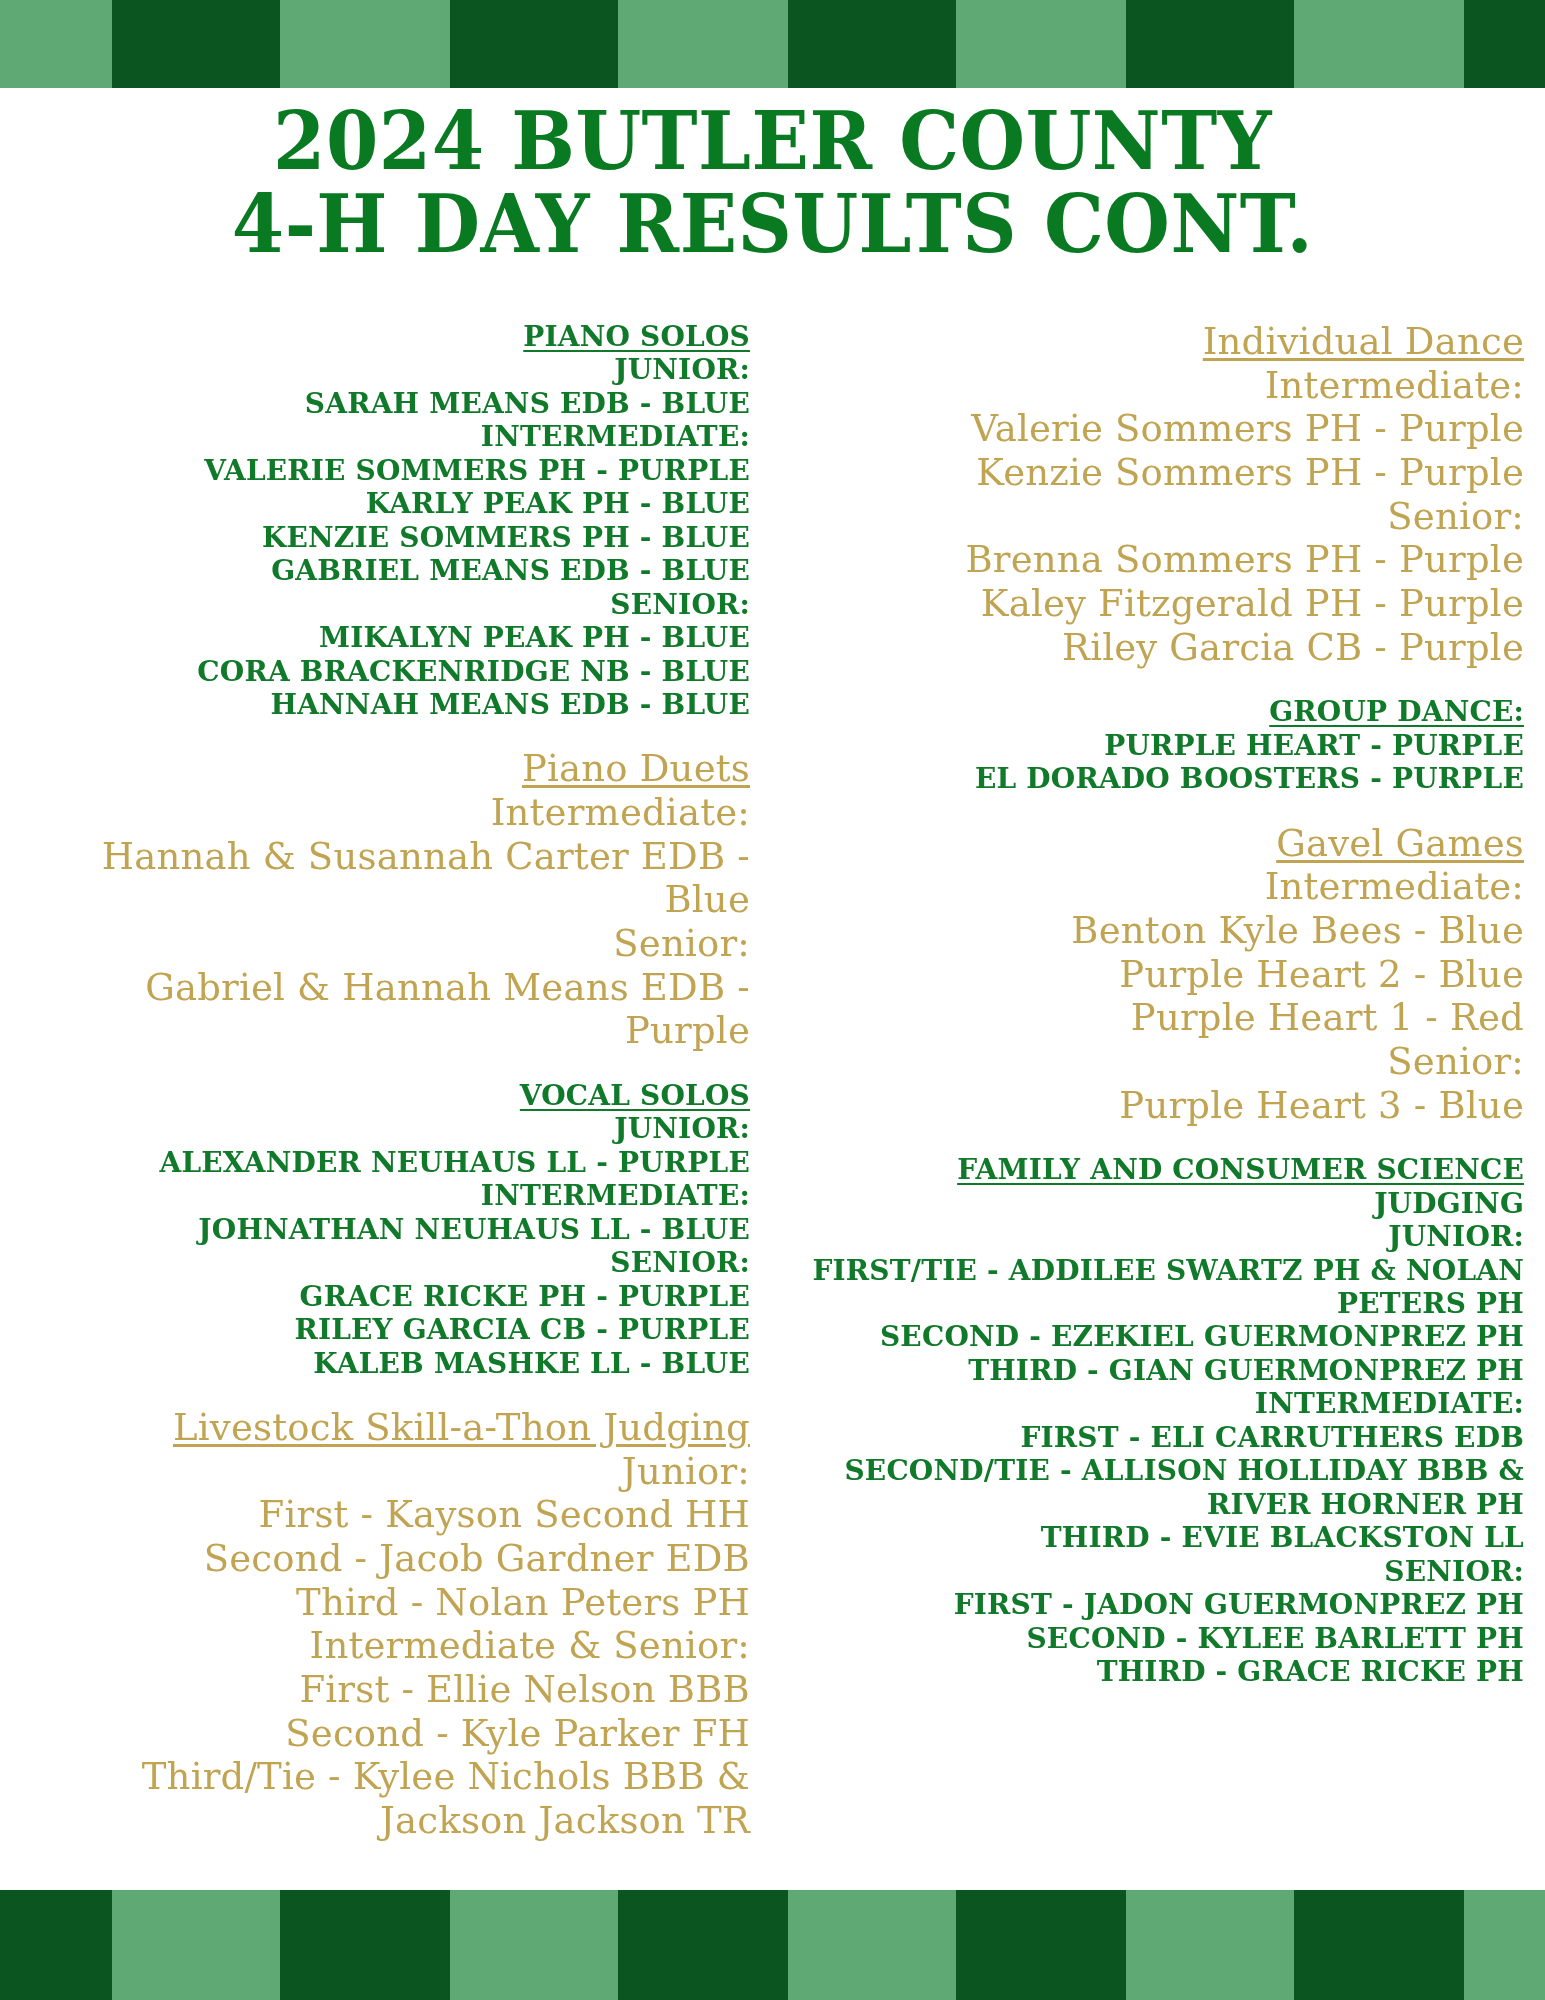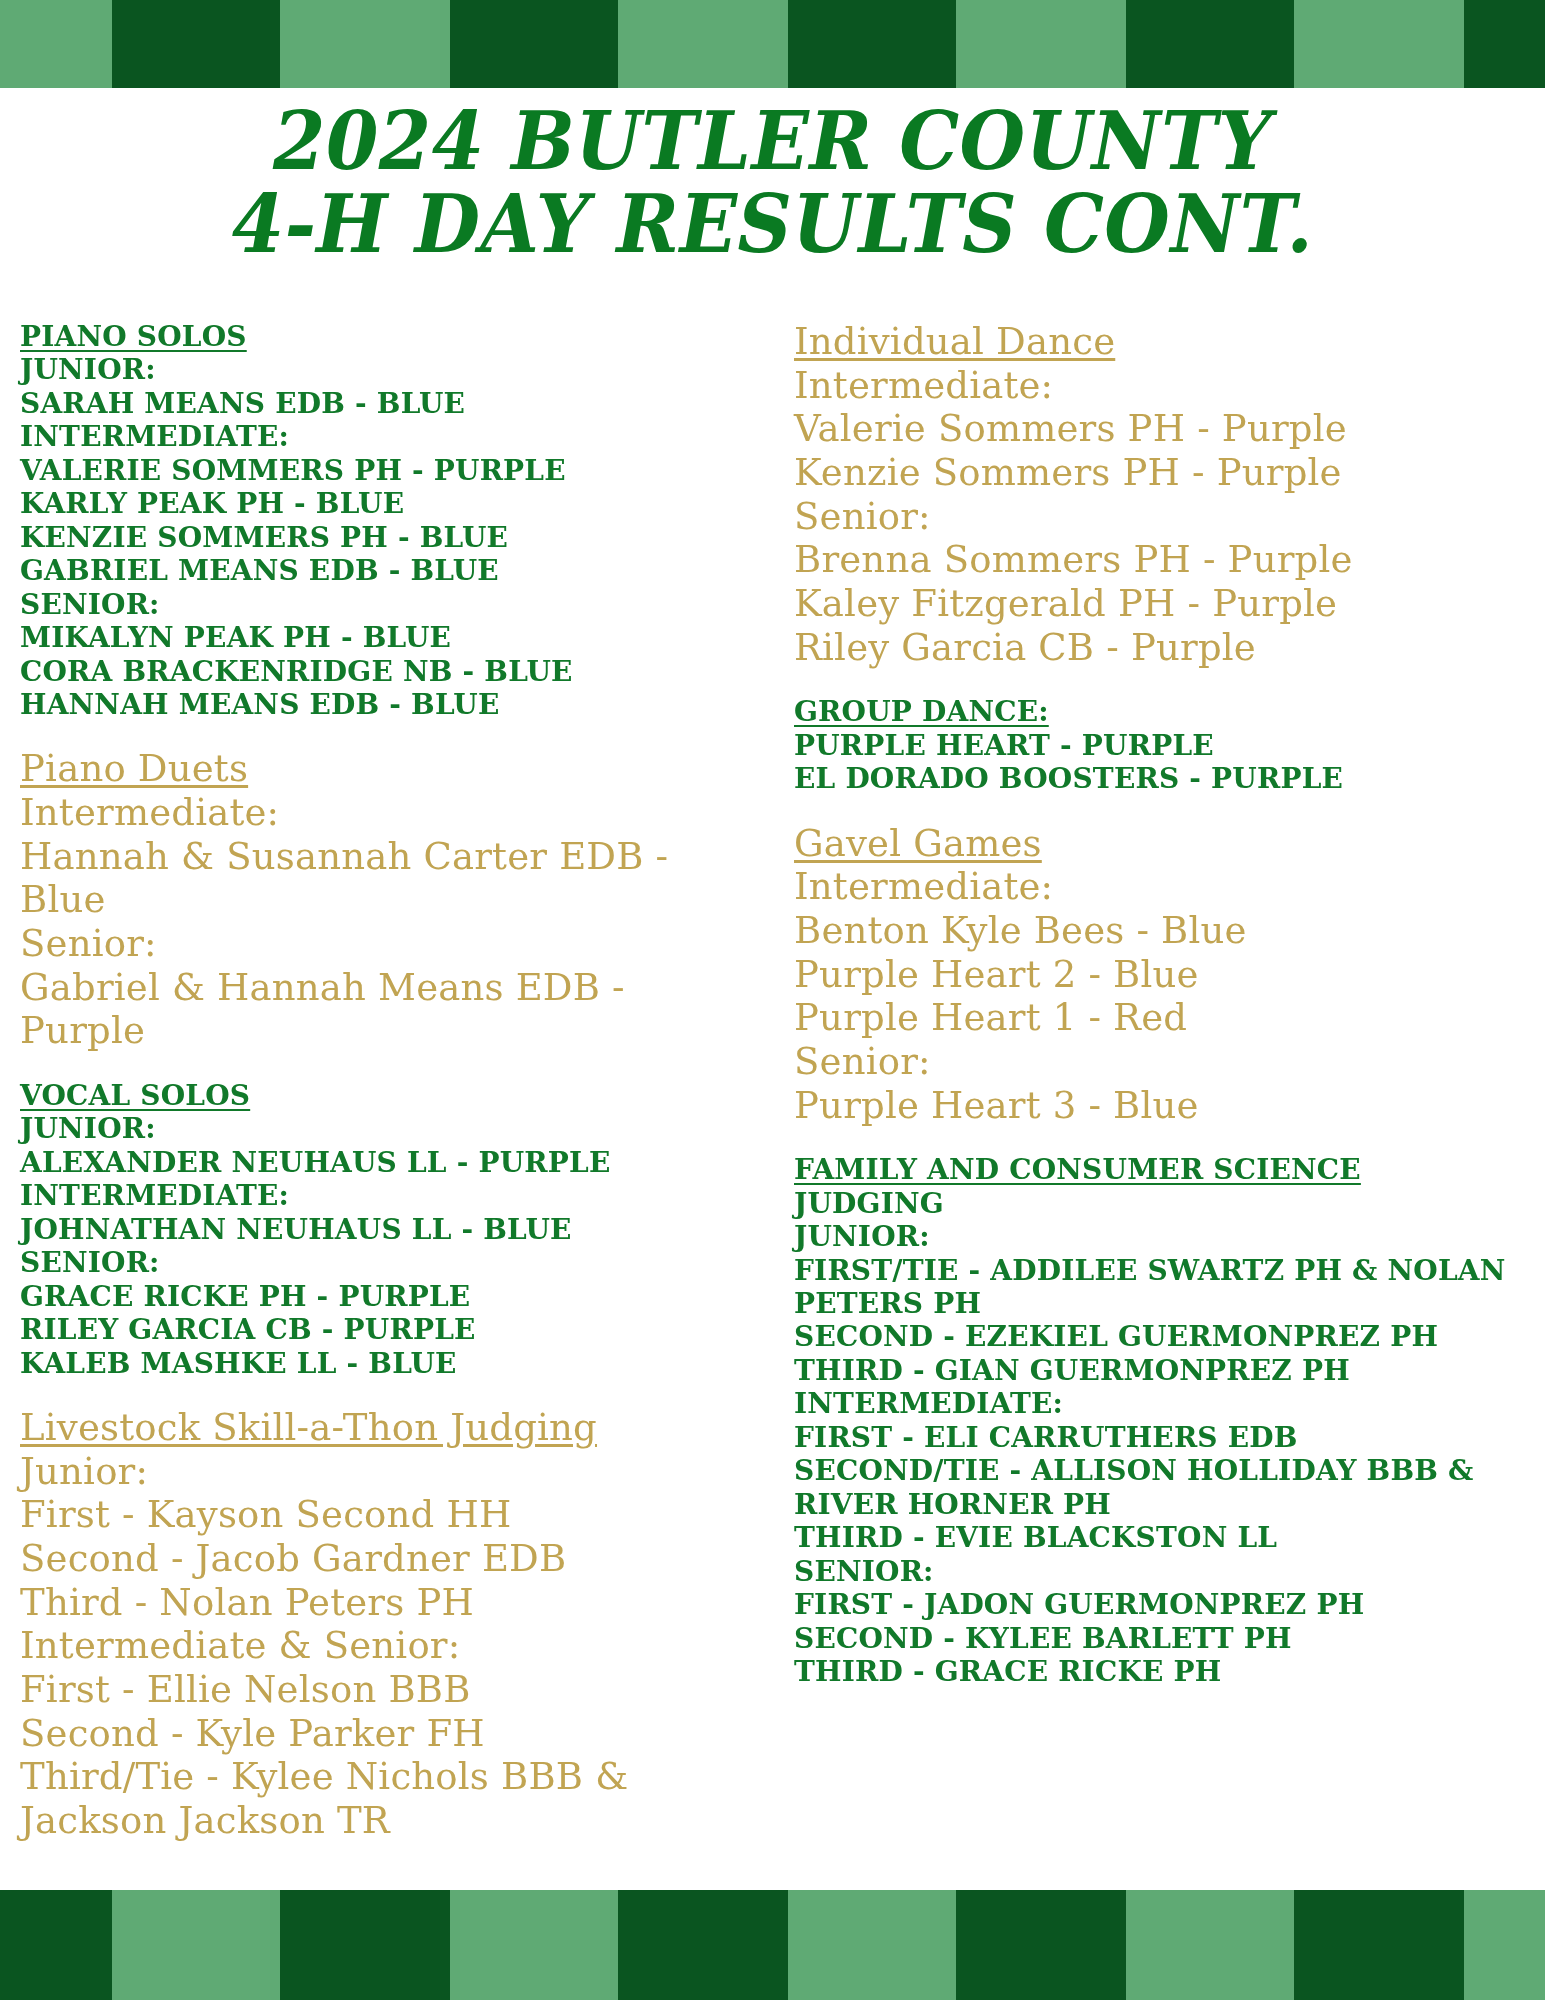--- a/index.html
+++ b/index.html
@@ -29,21 +29,20 @@
   }
 
   
   .title-block {
     position: absolute;
     top: 88px;
     left: 0;
     width: 1545px;
     text-align: center;
     padding-top: 12px;
-    font-style: italic;
   }
   .title-line {
     font-family: "DejaVu Serif", "Liberation Serif", serif;
     font-weight: bold;
     font-size: 81px;
     line-height: 1.02;
     letter-spacing: 0.5px;
     color: #0a7a22;
     white-space: nowrap;
     transform: scaleX(0.93);
@@ -55,21 +54,21 @@
     position: absolute;
     top: 320px;
     left: 0;
     width: 1545px;
     display: flex;
     align-items: flex-start;
   }
   .col {
     width: 772px;
     box-sizing: border-box;
-    text-align: left;
+    text-align: right;
   }
   .col.left  { padding: 0 22px 0 20px; }
   .col.right { padding: 0 20px 0 22px; }
 
   .section { margin: 0; }
   .section + .section { margin-top: 26px; }
 
   
   .sec-green {
     color: #11792a;

